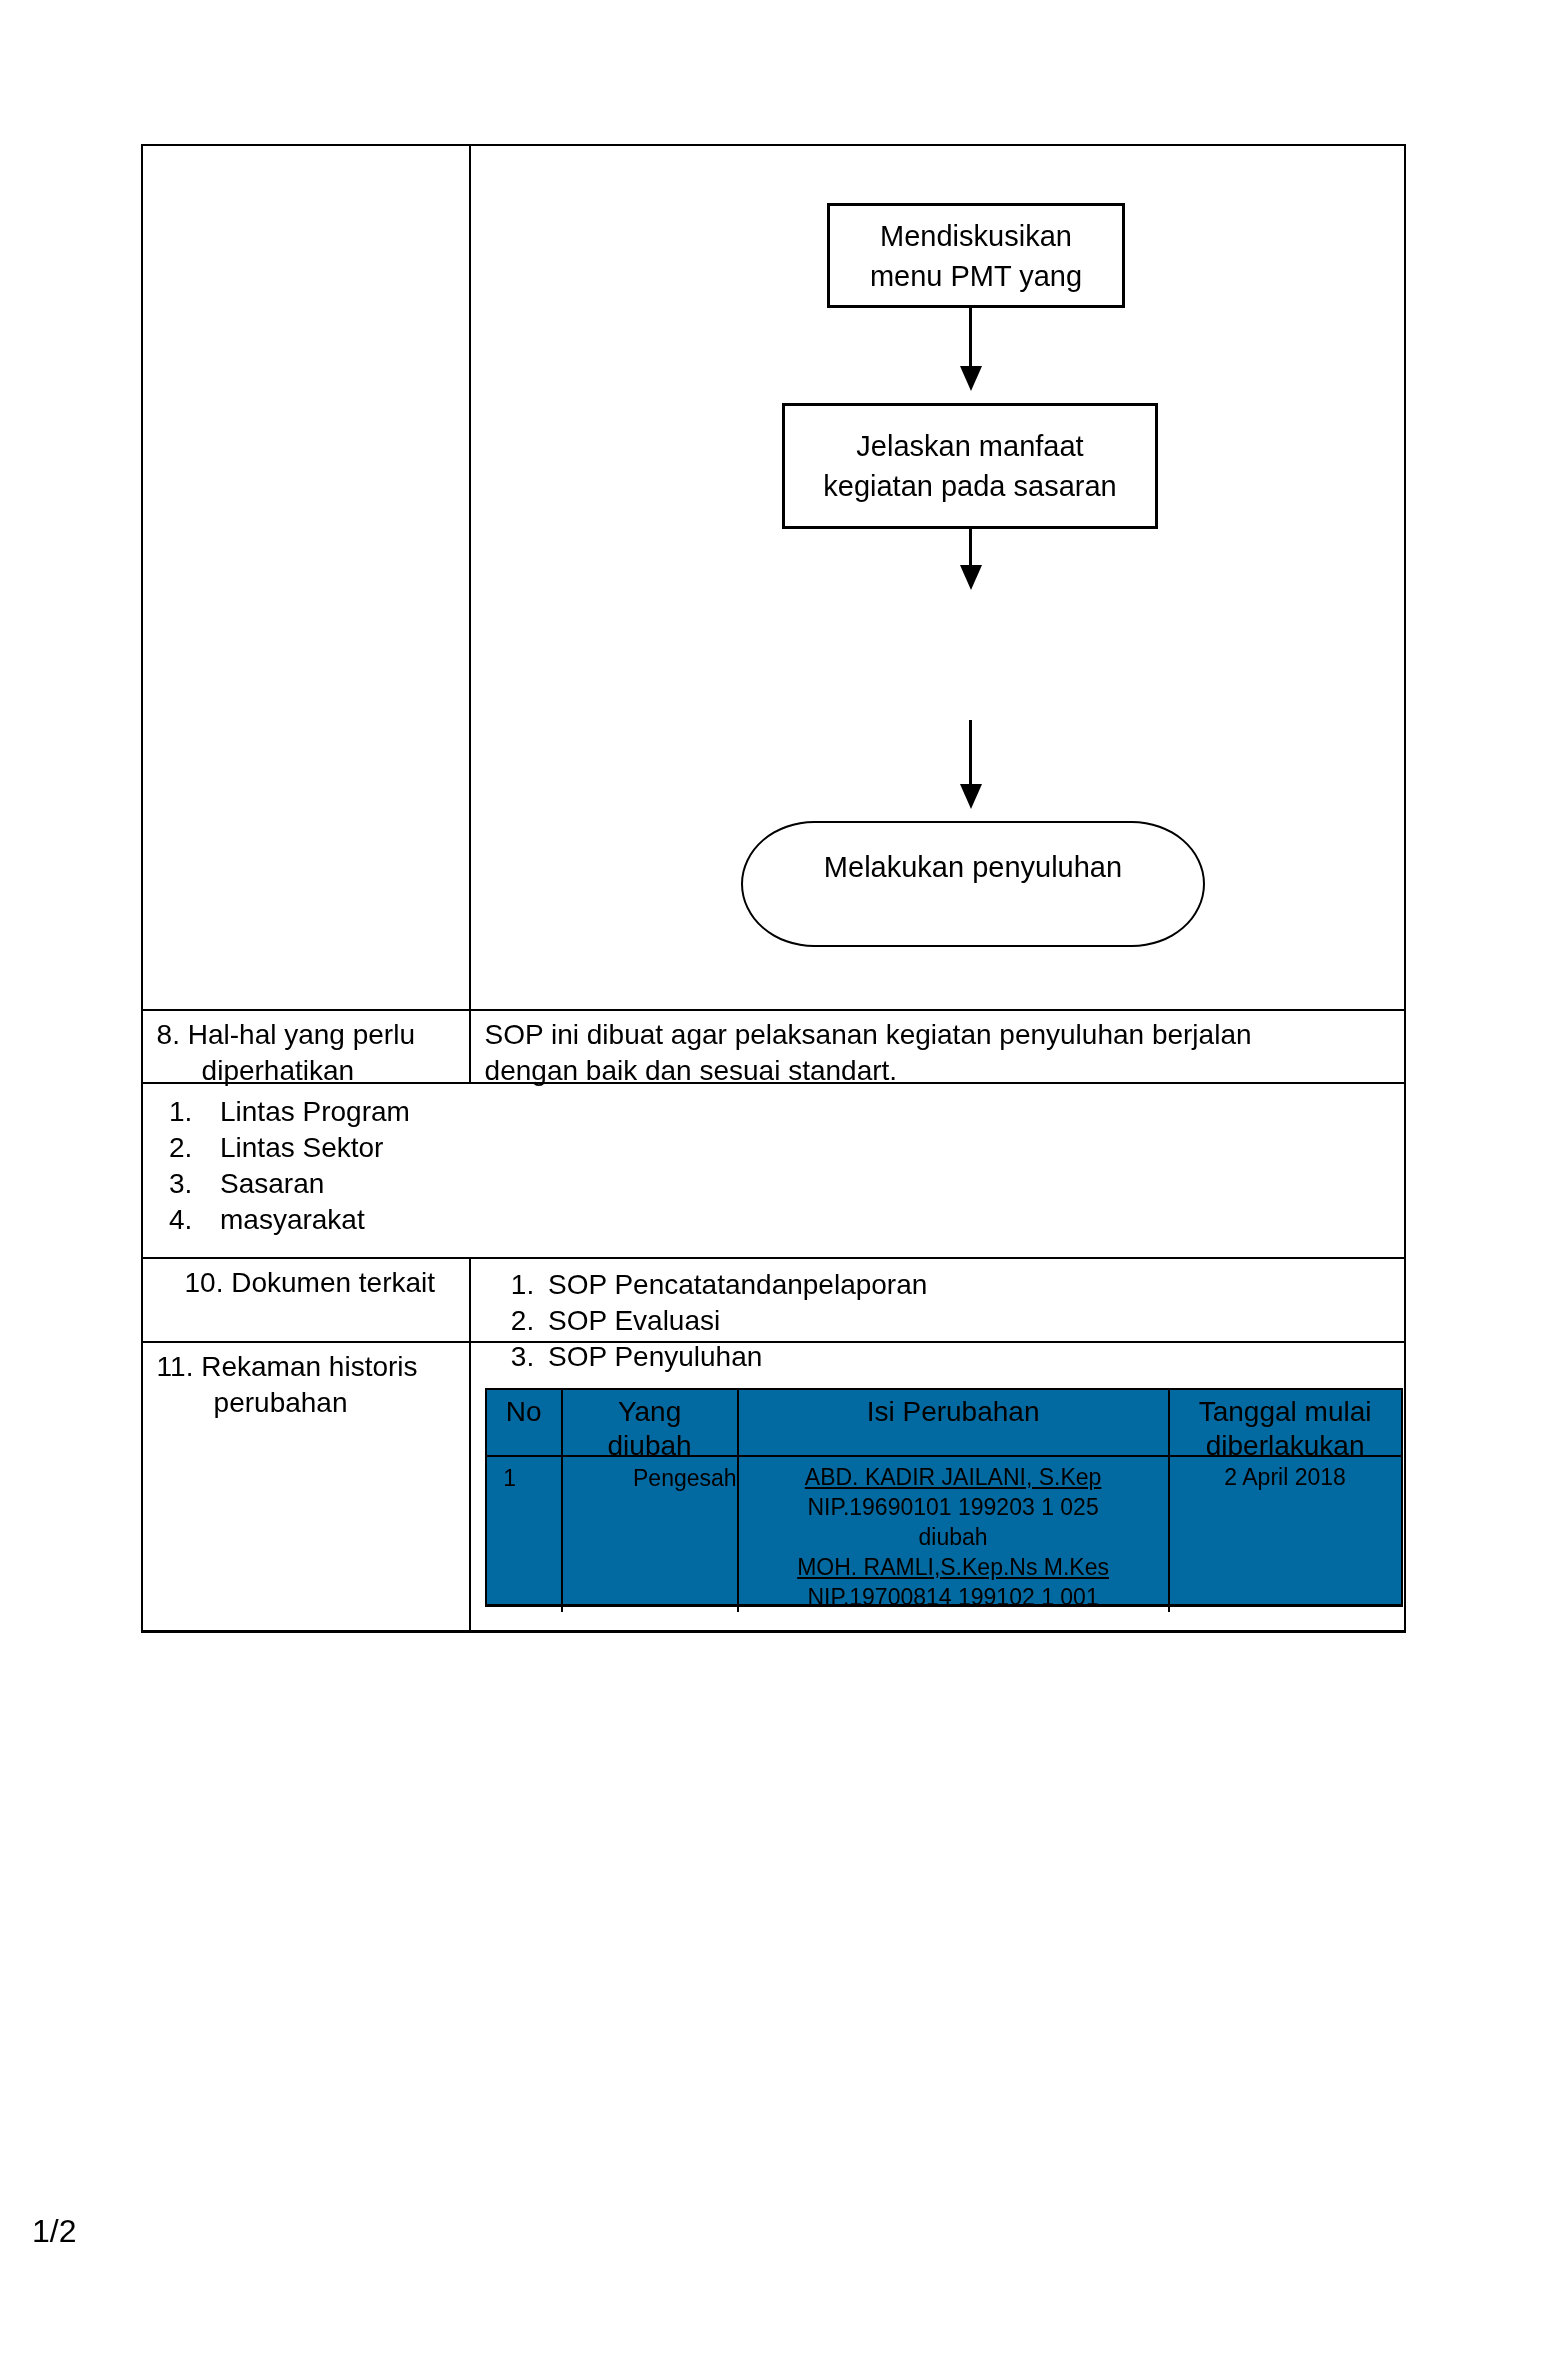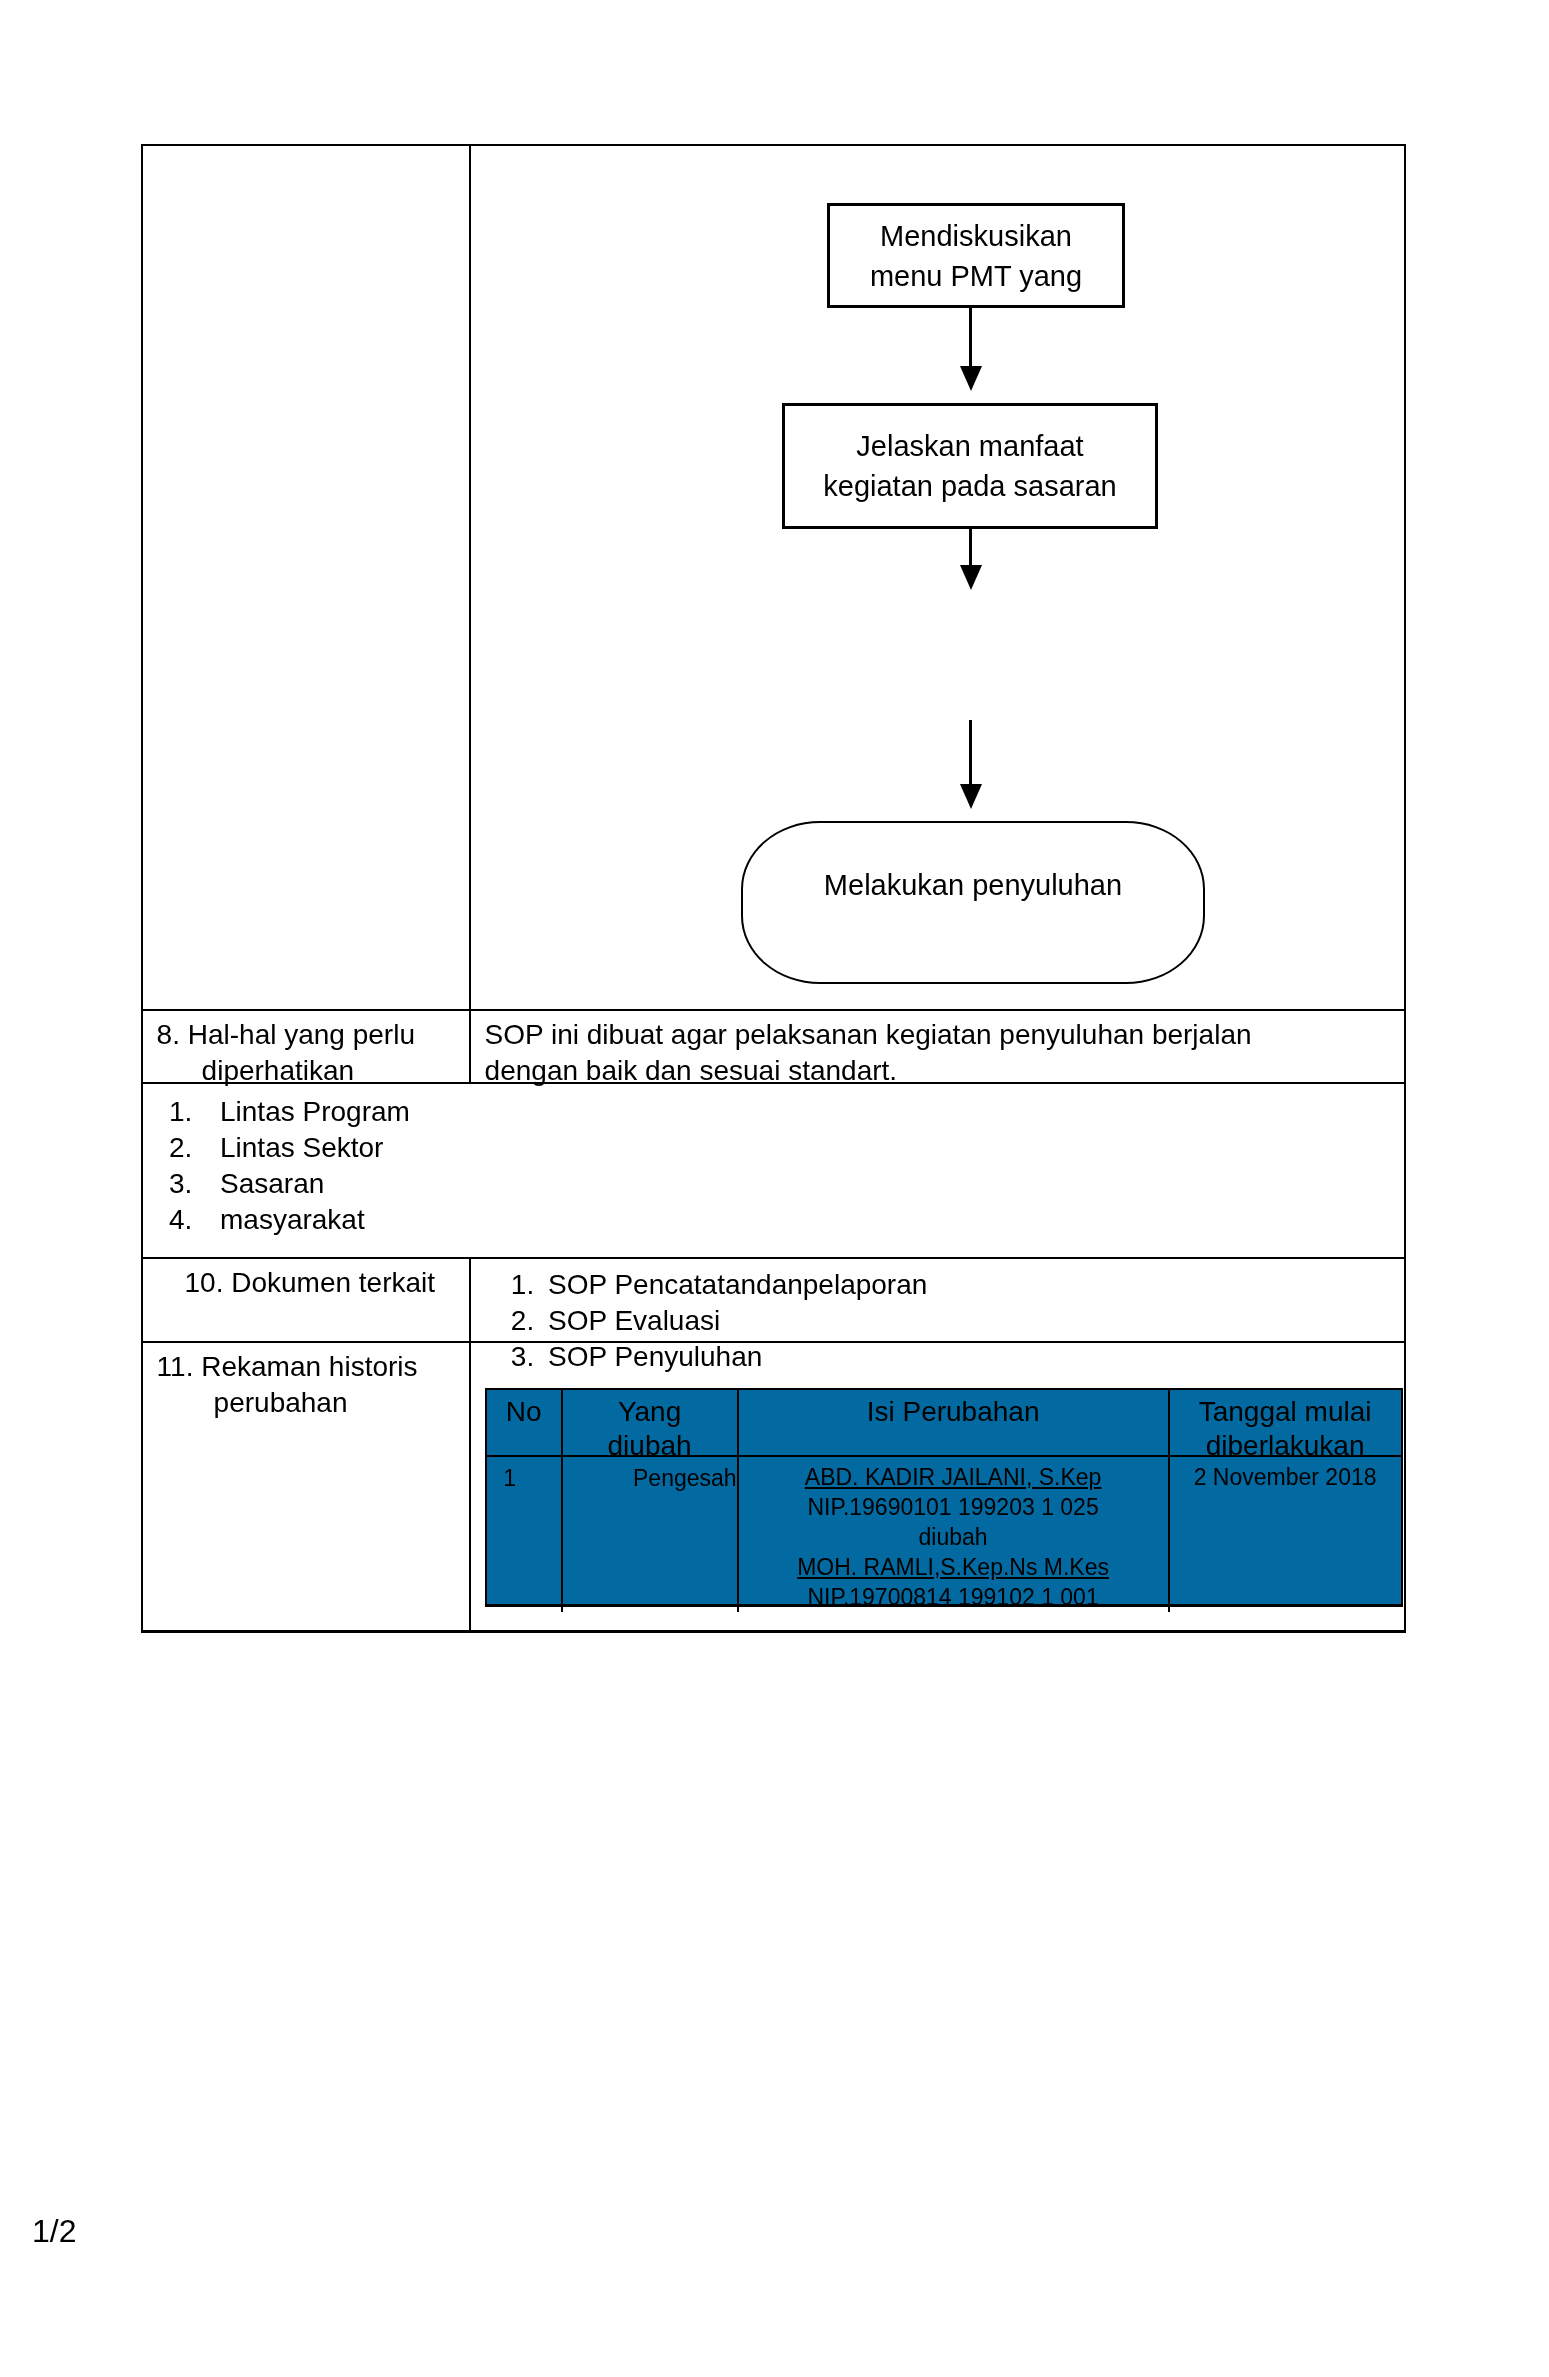--- a/index.html
+++ b/index.html
@@ -52,21 +52,21 @@
   
   .flow-box {
     position:absolute; border:3px solid #000; background:#fff;
     display:flex; align-items:center; justify-content:center;
     text-align:center; font-size:29px; line-height:40px;
   }
   .fbox-1 { left:342px; top:57px;  width:298px; height:105px; }
   .fbox-2 { left:297px; top:257px; width:376px; height:126px; }
   .fbox-3 { left:297px; top:463px; width:378px; height:111px; align-items:flex-start; padding-top:12px; }
   .fterminator {
-    left:256px; top:675px; width:464px; height:163px;
+    left:256px; top:675px; width:464px; height:126px;
     border-radius:79px / 68px; border-width:2.3px;
     padding-bottom:35px;
   }
   .flow-arrow { position:absolute; left:484px; width:3px; background:#000; }
   .flow-arrow::after {
     content:""; position:absolute; top:100%; left:50%;
     transform:translateX(-50%);
     width:0; height:0;
     border:11.3px solid transparent; border-bottom:0;
     border-top:25px solid #000;
@@ -199,21 +199,21 @@
         <div class="ht-row ht-data">
           <div class="ht-cell ht-no">1</div>
           <div class="ht-cell ht-yang">Pengesah</div>
           <div class="ht-cell ht-isi">
             <span class="u">ABD. KADIR JAILANI, S.Kep</span>
             <span>NIP.19690101 199203 1 025</span>
             <span>diubah</span>
             <span class="u">MOH. RAMLI,S.Kep.Ns M.Kes</span>
             <span>NIP.19700814 199102 1 001</span>
           </div>
-          <div class="ht-cell ht-tgl">2 November 2018</div>
+          <div class="ht-cell ht-tgl">2 April 2018</div>
         </div>
       </div>
     </div>
   </div>
 
 </div>
 
 <div class="page-number">1/2</div>
 
 

